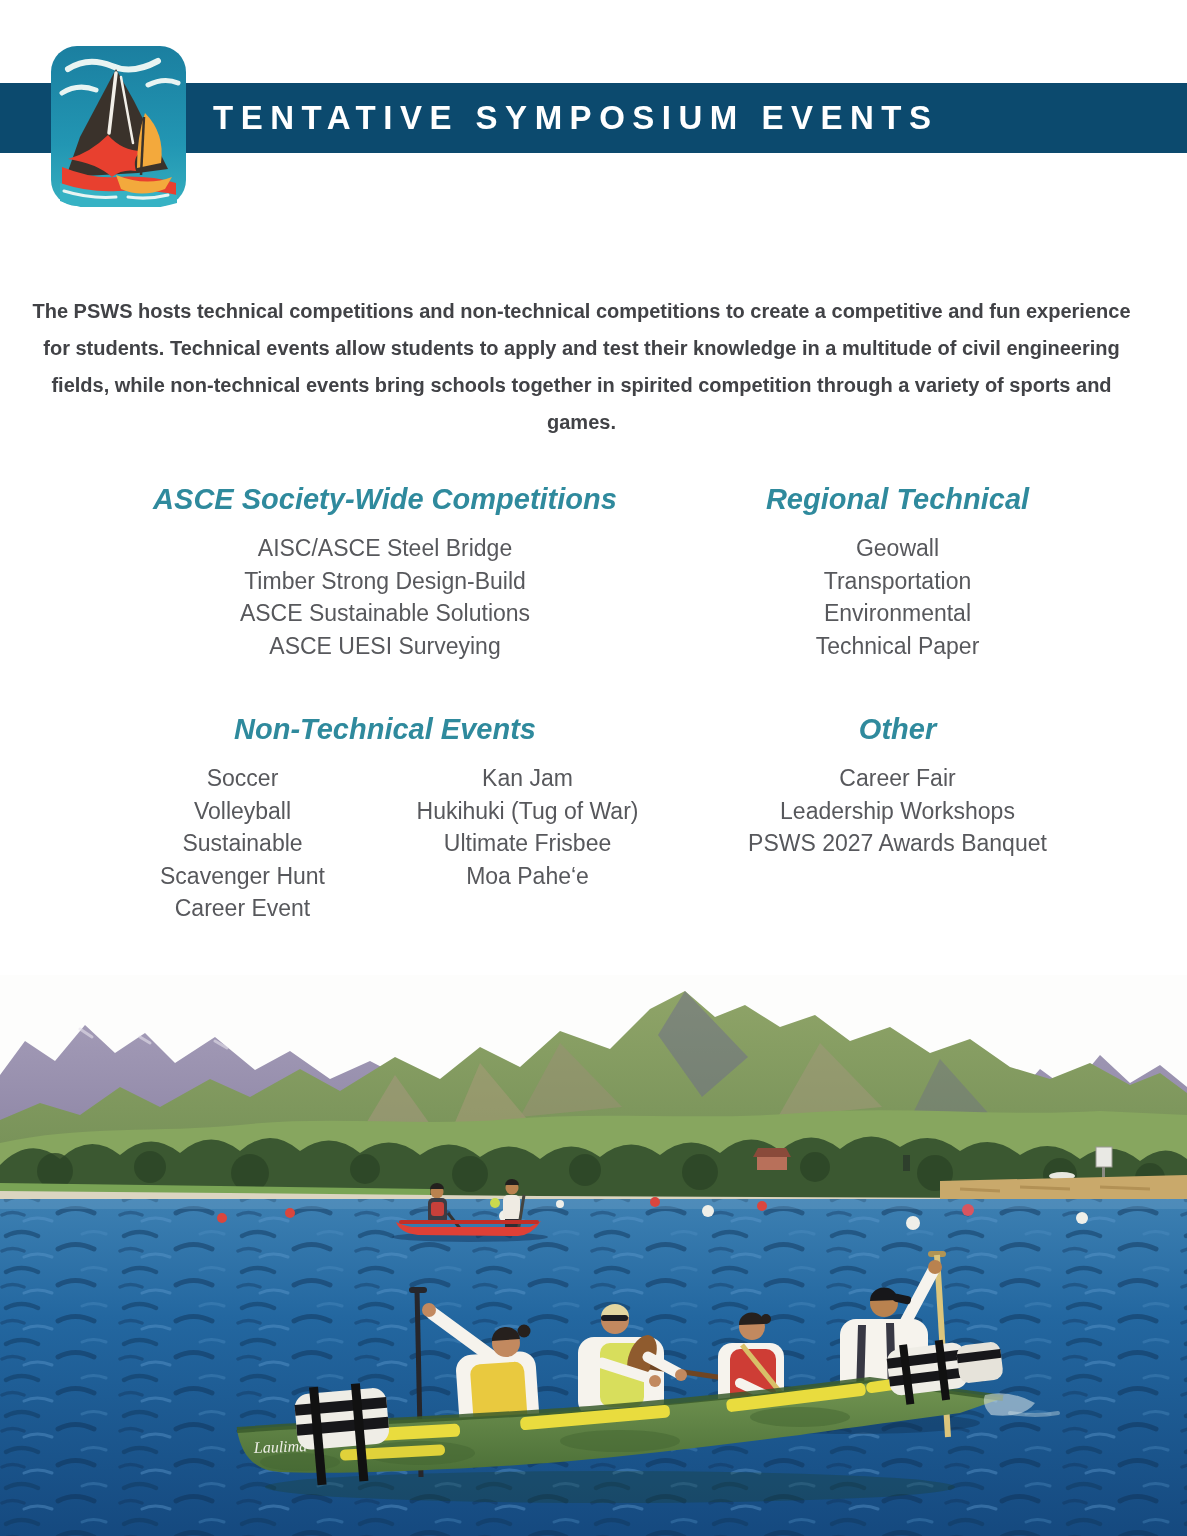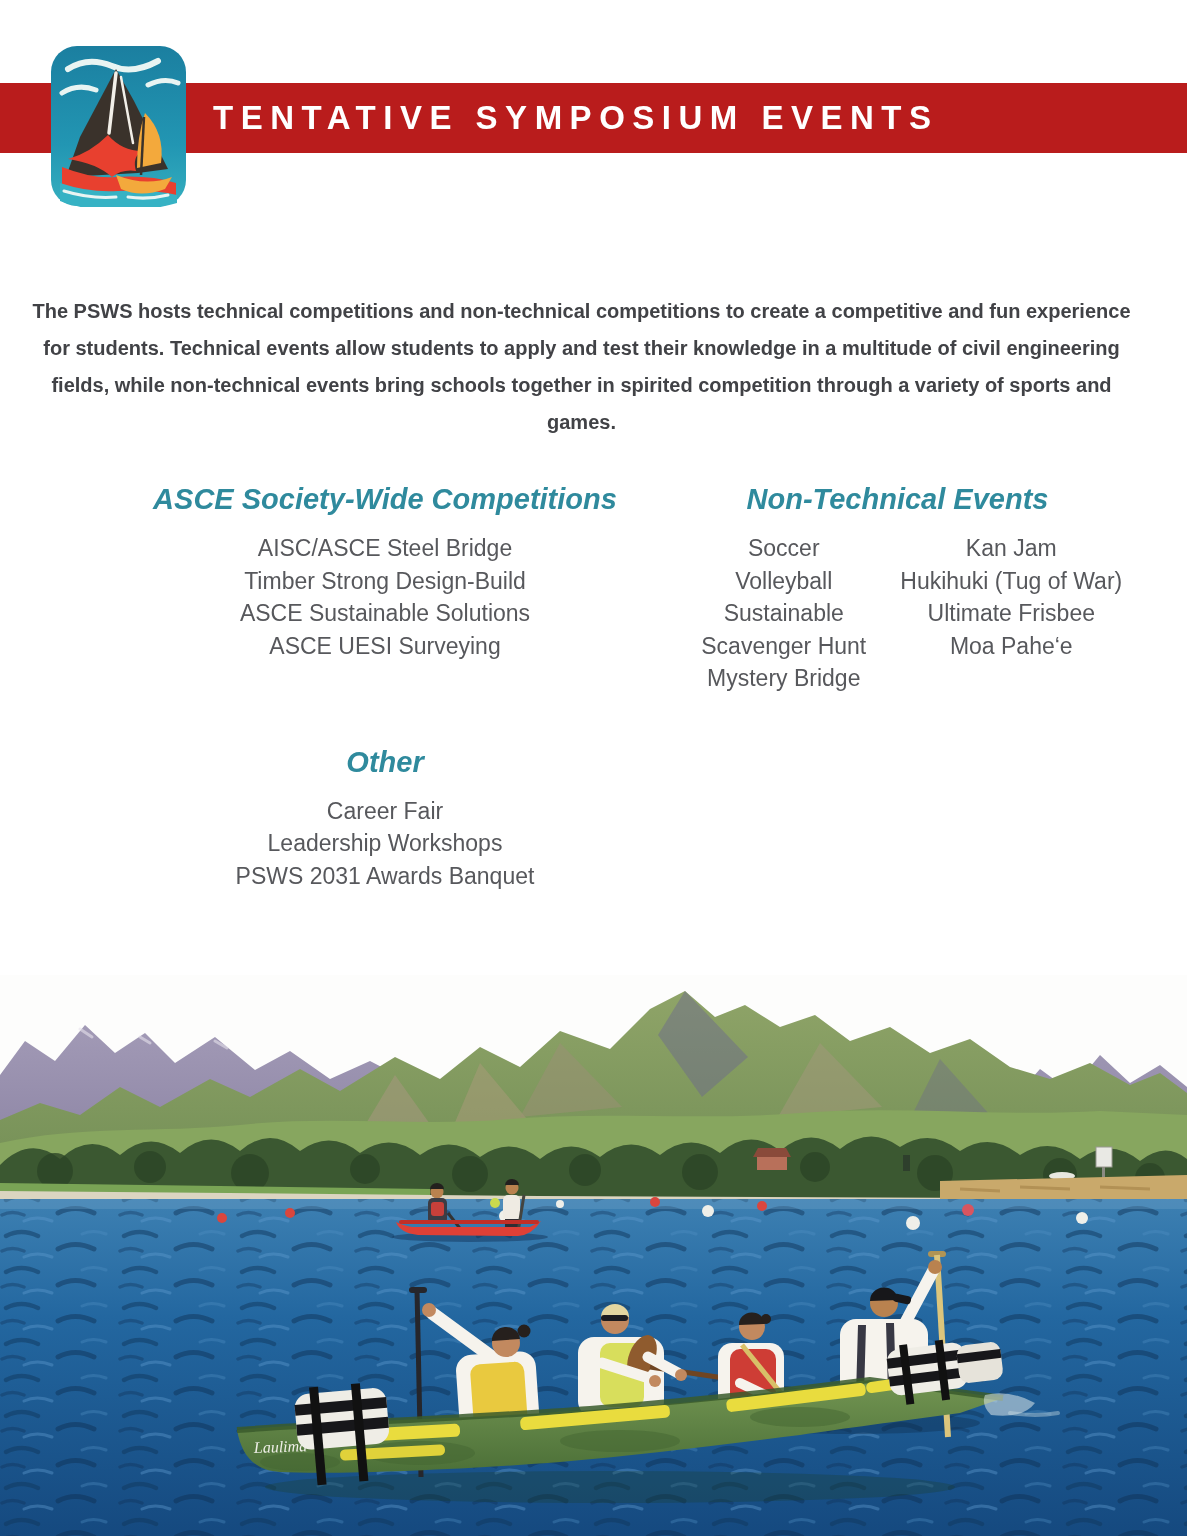--- a/index.html
+++ b/index.html
@@ -4,21 +4,21 @@
 <style>
   html,body{margin:0;padding:0;}
   body{
     width:1187px;height:1536px;position:relative;overflow:hidden;
     background:#ffffff;
     font-family:"Liberation Sans", sans-serif;
   }
   
   .banner{
     position:absolute;left:0;top:83px;width:1187px;height:70px;
-    background:#b91c1c;display:flex;align-items:center;
+    background:#0c4a6e;display:flex;align-items:center;
   }
   .banner-title{
     margin-left:213px;color:#ffffff;font-size:33px;font-weight:600;
     letter-spacing:7.5px;white-space:nowrap;
   }
   .logo{position:absolute;left:50px;top:45px;width:137px;height:162px;z-index:5;}
   
   .intro{
     position:absolute;left:28px;top:273px;width:1107px;
     color:#414246;font-size:20px;line-height:37px;text-align:center;font-weight:bold;
@@ -81,43 +81,52 @@
   <div class="section">
     <div class="section-title">ASCE Society-Wide Competitions</div>
     <div>
         <div class="event-item">AISC/ASCE Steel Bridge</div>
         <div class="event-item">Timber Strong Design-Build</div>
         <div class="event-item">ASCE Sustainable Solutions</div>
         <div class="event-item">ASCE UESI Surveying</div>
       </div>
   </div>
   <div class="section">
+    <div class="section-title">Regional Technical</div>
+    <div>
+        <div class="event-item">Geowall</div>
+        <div class="event-item">Transportation</div>
+        <div class="event-item">Environmental</div>
+        <div class="event-item">Technical Paper</div>
+      </div>
+  </div>
+  <div class="section">
     <div class="section-title">Non-Technical Events</div>
     <div class="two-col">
       <div>
           <div class="event-item">Soccer</div>
           <div class="event-item">Volleyball</div>
           <div class="event-item">Sustainable</div>
           <div class="event-item">Scavenger Hunt</div>
-          <div class="event-item">Mystery Bridge</div>
+          <div class="event-item">Career Event</div>
         </div>
       <div>
           <div class="event-item">Kan Jam</div>
           <div class="event-item">Hukihuki (Tug of War)</div>
           <div class="event-item">Ultimate Frisbee</div>
           <div class="event-item">Moa Pahe‘e</div>
         </div>
     </div>
   </div>
   <div class="section">
     <div class="section-title">Other</div>
     <div>
         <div class="event-item">Career Fair</div>
         <div class="event-item">Leadership Workshops</div>
-        <div class="event-item">PSWS 2031 Awards Banquet</div>
+        <div class="event-item">PSWS 2027 Awards Banquet</div>
       </div>
   </div>
 </div>
 
 <div class="photo">
 <svg width="1187" height="561" viewBox="0 0 1187 561">
   <defs>
     <linearGradient id="farridge" x1="0" y1="0" x2="0" y2="1">
       <stop offset="0" stop-color="#A29AB6"></stop>
           <stop offset="1" stop-color="#837B9D"></stop>

